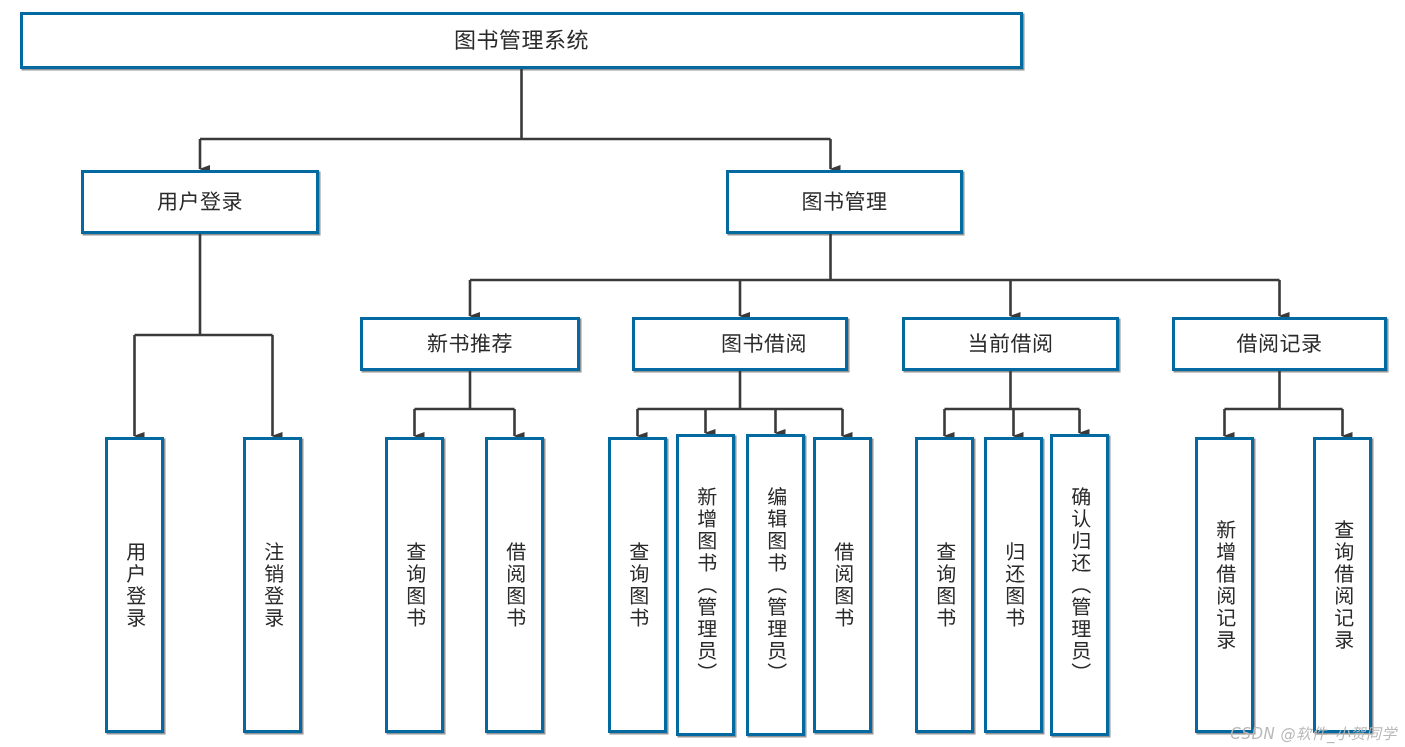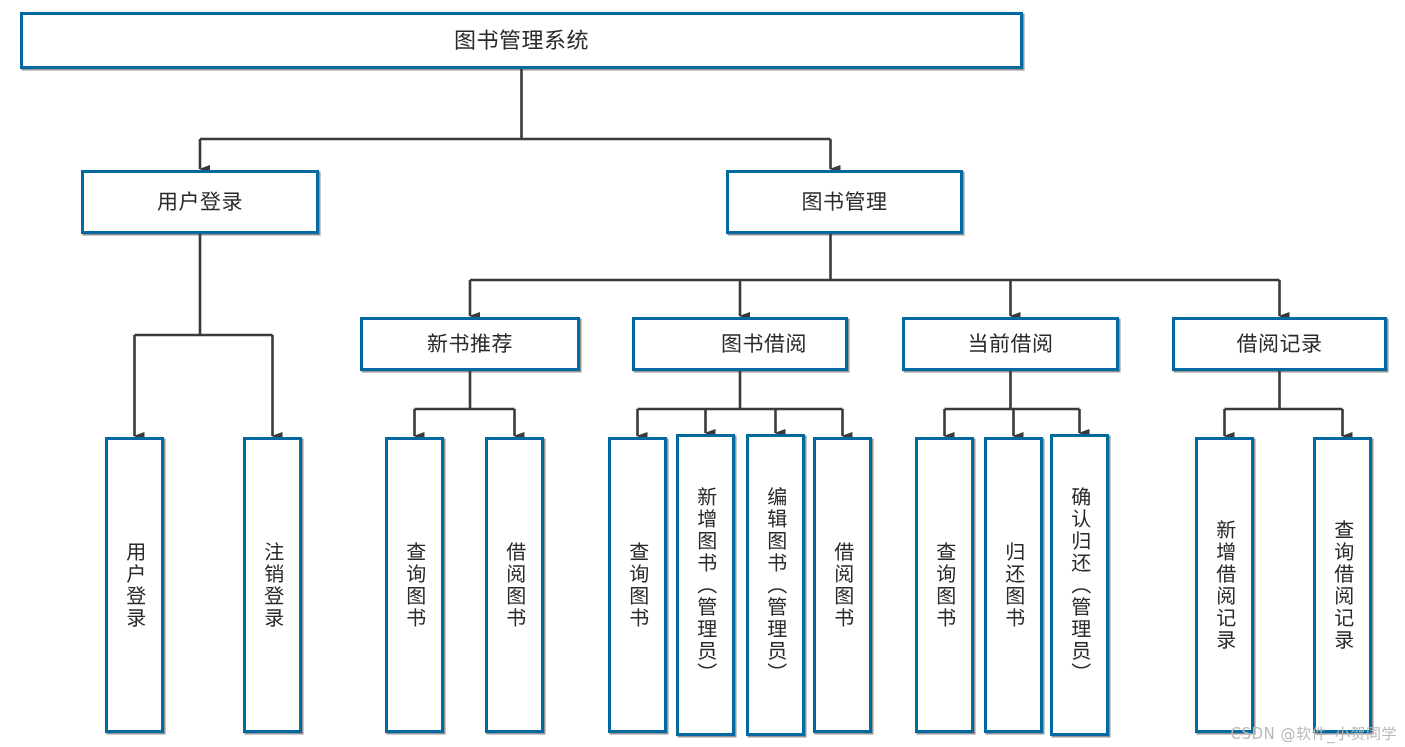--- a/index.html
+++ b/index.html
@@ -66,20 +66,21 @@
     white-space: nowrap;
   }
   #watermark {
     position: absolute;
     right: 8px;
     bottom: 4px;
     font-size: 15px;
     color: #b8b8b8;
     letter-spacing: 0.5px;
     white-space: nowrap;
+    font-style: italic;
   }
 </style>
 </head>
 <body>
 
 <div id="diagram-root">
 
   <svg id="edges-layer" width="1405" height="747" viewBox="0 0 1405 747">
     <defs>
       <marker id="arrowhead" markerWidth="9" markerHeight="11" refX="4.5" refY="10" orient="auto" markerUnits="userSpaceOnUse">

